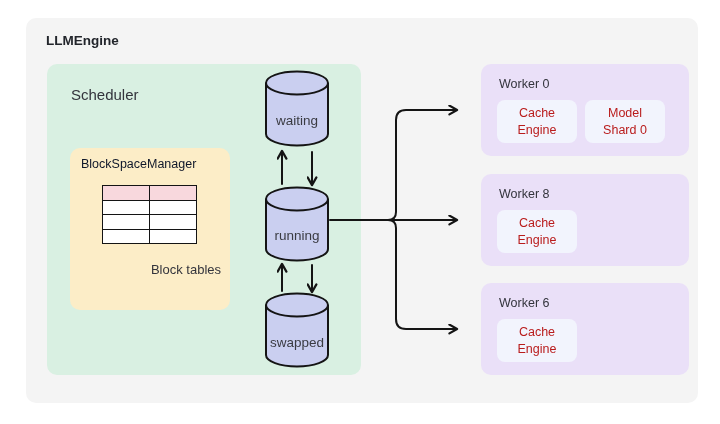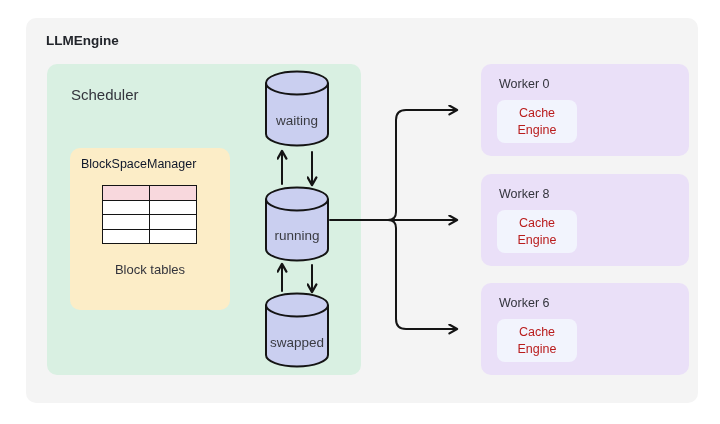--- a/index.html
+++ b/index.html
@@ -61,20 +61,21 @@
     background: #ffffff;
     padding: 0;
   }
   .block-table tr.header-row td { background: #f8d8dd; }
   .block-table-caption {
     left: 70px; top: 262px;
     width: 160px;
     text-align: center;
     font-size: 13px;
     color: #33343c;
+    padding-left: 36px;
   }
 
   .worker-box {
     left: 481px;
     width: 208px; height: 92px;
     background: #eae0f8;
     border-radius: 10px;
   }
   .worker-0 { top: 64px; }
   .worker-1 { top: 174px; }
@@ -159,20 +160,23 @@
         </tr>
   </tbody>
     </table>
   <div class="abs block-table-caption">Block tables</div>
 
   <div class="abs worker-box worker-0">
     <div class="worker-label">Worker 0</div>
     <div class="inner-box cache-engine">
         <span>Cache Engine</span>
       </div>
+    <div class="inner-box model-shard">
+        <span>Model Shard 0</span>
+      </div>
   </div>
 
   <div class="abs worker-box worker-1">
     <div class="worker-label">Worker 8</div>
     <div class="inner-box cache-engine">
         <span>Cache Engine</span>
       </div>
   </div>
 
   <div class="abs worker-box worker-2">

